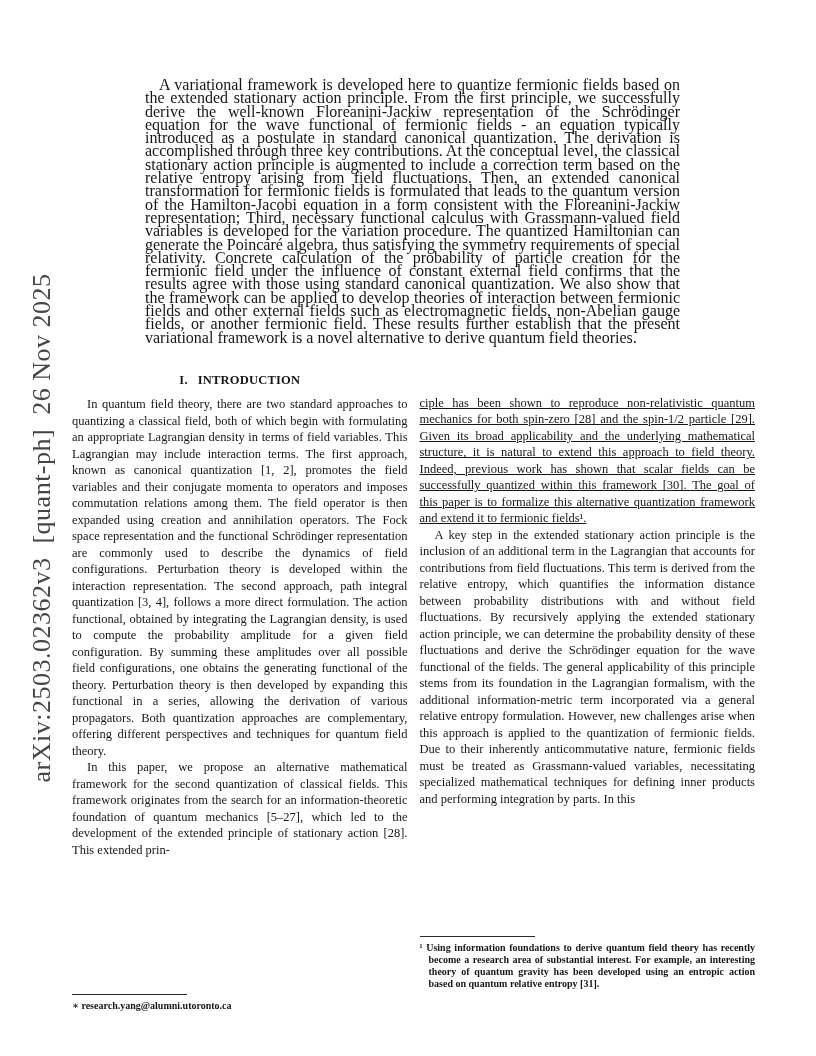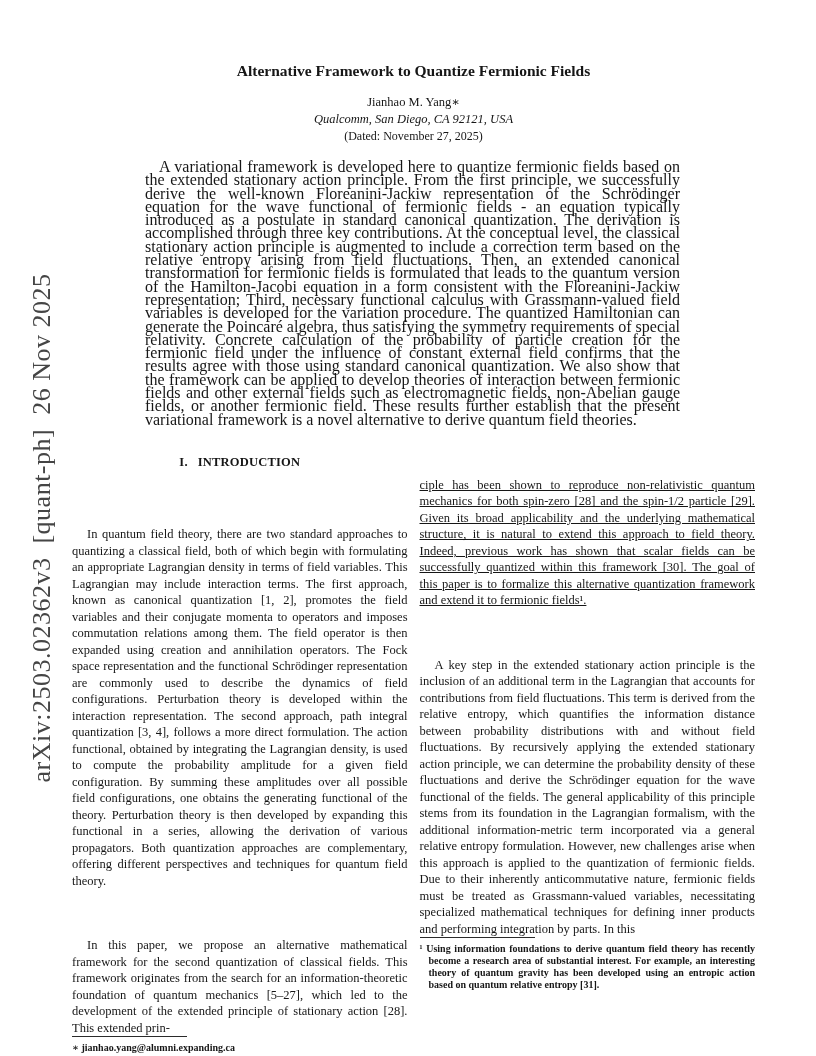--- a/index.html
+++ b/index.html
@@ -64,21 +64,21 @@
     hyphens: auto;
   }
   .col-right { padding-top: 51px; }
   .section-heading {
     text-align: center;
     font-weight: bold;
     font-size: 12.5px;
     margin: 28px 0 8px 0;
     letter-spacing: 0.2px;
   }
-  .col p.indent { text-indent: 15px; margin-top: 48px; }
+  .col p.indent { text-indent: 15px; }
   .col p.no-indent { text-indent: 0; text-decoration: underline; }
   .footnote {
     margin-top: auto;
     font-size: 10px;
     line-height: 12px;
     text-align: justify;
     font-weight: bold;
   }
   .footnote-right { margin-bottom: 22px; }
   .footnote-rule {
@@ -94,39 +94,33 @@
 </style>
 </head>
 <body>
 
 <div class="page">
 
   <div class="arxiv-banner">arXiv:2503.02362v3&nbsp;&nbsp;[quant-ph]&nbsp;&nbsp;26 Nov 2025</div>
 
   <div class="content">
 
-    <div class="header">
-      <div class="title">Alternative Framework to Quantize Fermionic Fields</div>
-      <div class="author">Jianhao M. Yang∗</div>
-      <div class="affiliation">Qualcomm, San Diego, CA 92121, USA</div>
-      <div class="date">(Dated: November 27, 2025)</div>
-    </div>
 
     <div class="abstract">A variational framework is developed here to quantize fermionic fields based on the extended stationary action principle. From the first principle, we successfully derive the well-known Floreanini-Jackiw representation of the Schrödinger equation for the wave functional of fermionic fields - an equation typically introduced as a postulate in standard canonical quantization. The derivation is accomplished through three key contributions. At the conceptual level, the classical stationary action principle is augmented to include a correction term based on the relative entropy arising from field fluctuations. Then, an extended canonical transformation for fermionic fields is formulated that leads to the quantum version of the Hamilton-Jacobi equation in a form consistent with the Floreanini-Jackiw representation; Third, necessary functional calculus with Grassmann-valued field variables is developed for the variation procedure. The quantized Hamiltonian can generate the Poincaré algebra, thus satisfying the symmetry requirements of special relativity. Concrete calculation of the probability of particle creation for the fermionic field under the influence of constant external field confirms that the results agree with those using standard canonical quantization. We also show that the framework can be applied to develop theories of interaction between fermionic fields and other external fields such as electromagnetic fields, non-Abelian gauge fields, or another fermionic field. These results further establish that the present variational framework is a novel alternative to derive quantum field theories.</div>
 
     <div class="columns">
 
       <div class="col col-left">
         <div class="section-heading">I.&nbsp;&nbsp;&nbsp;INTRODUCTION</div>
         <p class="indent">In quantum field theory, there are two standard approaches to quantizing a classical field, both of which begin with formulating an appropriate Lagrangian density in terms of field variables. This Lagrangian may include interaction terms. The first approach, known as canonical quantization [1, 2], promotes the field variables and their conjugate momenta to operators and imposes commutation relations among them. The field operator is then expanded using creation and annihilation operators. The Fock space representation and the functional Schrödinger representation are commonly used to describe the dynamics of field configurations. Perturbation theory is developed within the interaction representation. The second approach, path integral quantization [3, 4], follows a more direct formulation. The action functional, obtained by integrating the Lagrangian density, is used to compute the probability amplitude for a given field configuration. By summing these amplitudes over all possible field configurations, one obtains the generating functional of the theory. Perturbation theory is then developed by expanding this functional in a series, allowing the derivation of various propagators. Both quantization approaches are complementary, offering different perspectives and techniques for quantum field theory.</p>
         <p class="indent">In this paper, we propose an alternative mathematical framework for the second quantization of classical fields. This framework originates from the search for an information-theoretic foundation of quantum mechanics [5–27], which led to the development of the extended principle of stationary action [28]. This extended prin-</p>
 
         <div class="footnote">
           <div class="footnote-rule"></div>
-          <div class="fn-text">∗ jianhao.yang@alumni.expanding.ca</div>
+          <div class="fn-text">∗ research.yang@alumni.utoronto.ca</div>
         </div>
       </div>
 
       <div class="col col-right">
         <p class="no-indent">ciple has been shown to reproduce non-relativistic quantum mechanics for both spin-zero [28] and the spin-1/2 particle [29]. Given its broad applicability and the underlying mathematical structure, it is natural to extend this approach to field theory. Indeed, previous work has shown that scalar fields can be successfully quantized within this framework [30]. The goal of this paper is to formalize this alternative quantization framework and extend it to fermionic fields¹.</p>
         <p class="indent">A key step in the extended stationary action principle is the inclusion of an additional term in the Lagrangian that accounts for contributions from field fluctuations. This term is derived from the relative entropy, which quantifies the information distance between probability distributions with and without field fluctuations. By recursively applying the extended stationary action principle, we can determine the probability density of these fluctuations and derive the Schrödinger equation for the wave functional of the fields. The general applicability of this principle stems from its foundation in the Lagrangian formalism, with the additional information-metric term incorporated via a general relative entropy formulation. However, new challenges arise when this approach is applied to the quantization of fermionic fields. Due to their inherently anticommutative nature, fermionic fields must be treated as Grassmann-valued variables, necessitating specialized mathematical techniques for defining inner products and performing integration by parts. In this</p>
 
         <div class="footnote footnote-right">
           <div class="footnote-rule"></div>
           <div class="fn-text">¹ Using information foundations to derive quantum field theory has recently become a research area of substantial interest. For example, an interesting theory of quantum gravity has been developed using an entropic action based on quantum relative entropy [31].</div>

